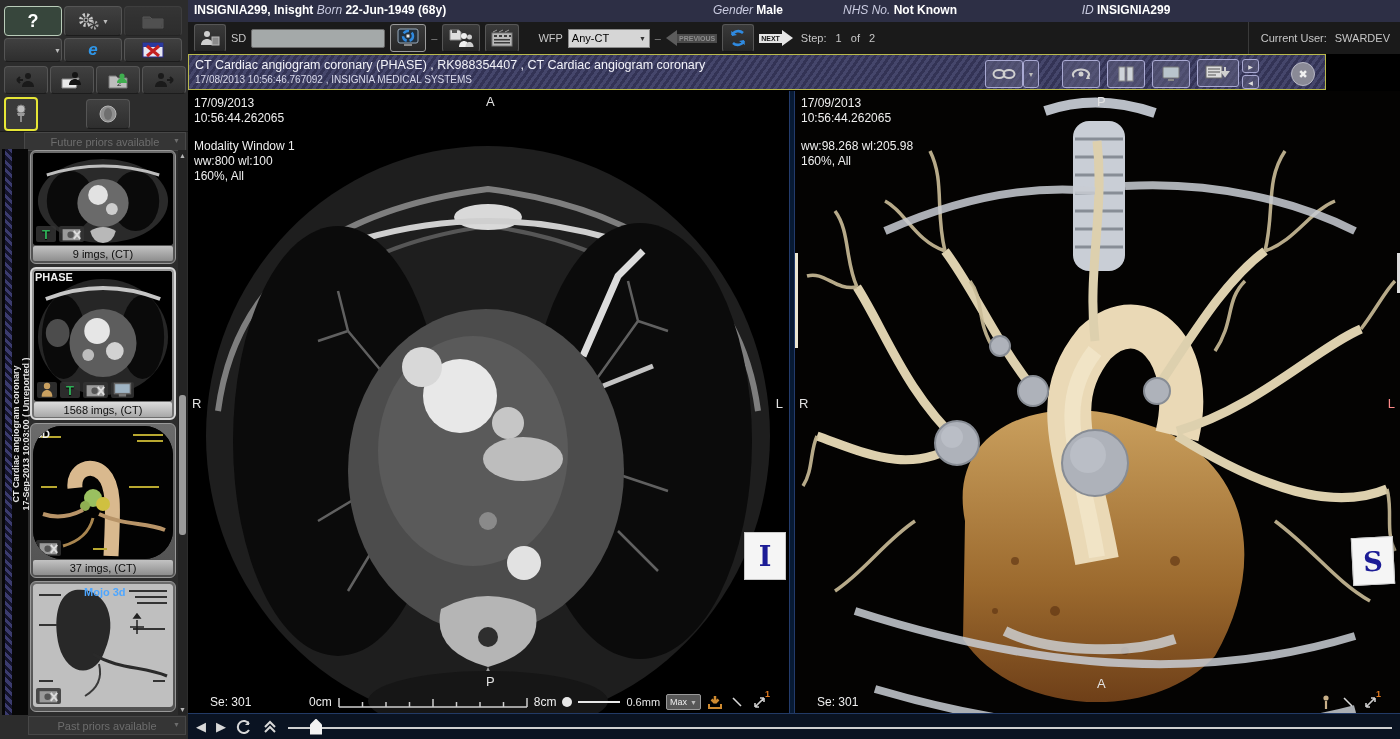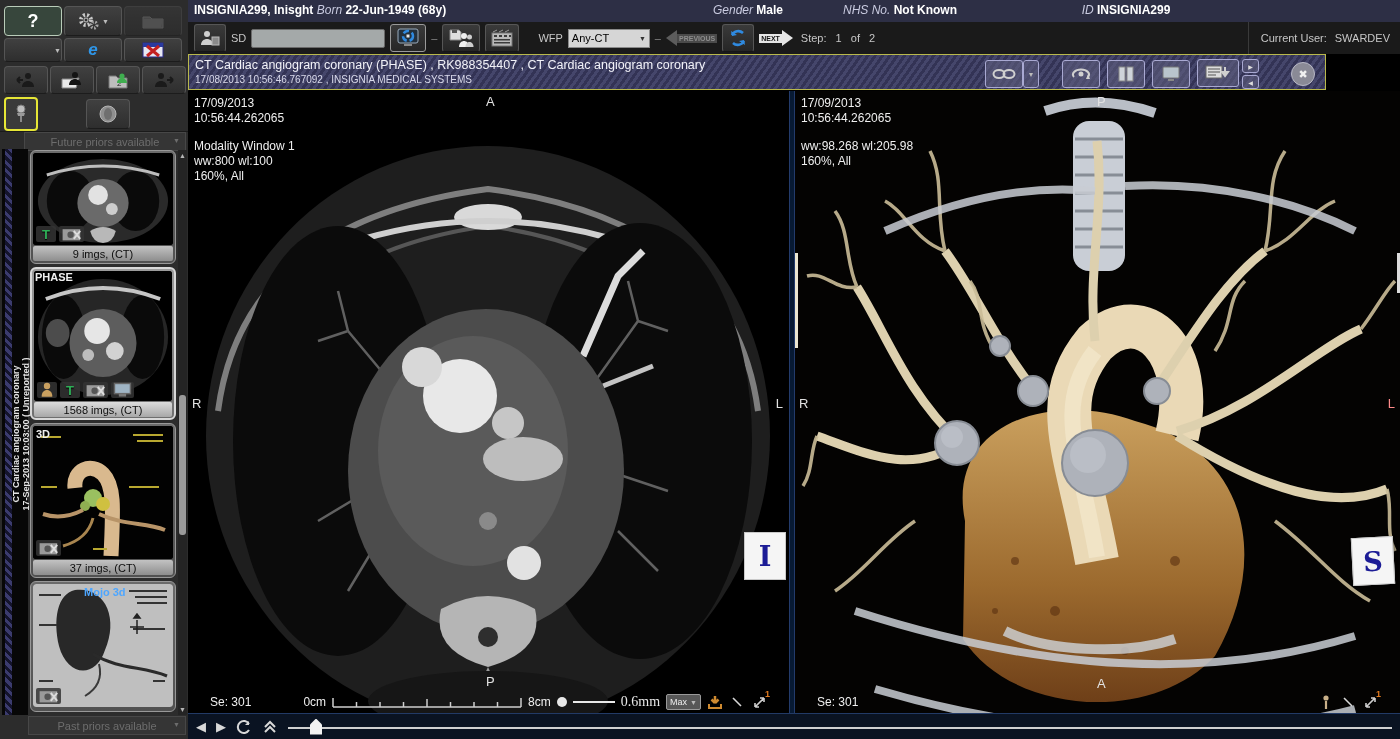--- a/index.html
+++ b/index.html
@@ -92,21 +92,21 @@
   .panel svg.scene{position:absolute;left:0;top:0;}
   .ovl{position:absolute;font-size:12px;color:#efefef;line-height:15px;white-space:pre;}
   .orient{position:absolute;font-size:13px;color:#e2e2e2;}
   .orient.red{color:#ff8a8a;}
   .cube-marker{position:absolute;width:40px;height:46px;background:#f5f5f5;border:1px solid #c9c9c9;
       display:flex;align-items:center;justify-content:center;box-shadow:1px 2px 3px rgba(0,0,0,.6);}
   .cube-marker span{font-family:"DejaVu Serif",serif;font-weight:bold;font-size:27px;color:#1c1c96;}
   .panel-bottom{position:absolute;left:0;bottom:0;width:100%;height:22px;display:flex;align-items:center;
       padding:0 22px;box-sizing:border-box;font-size:12px;color:#efefef;gap:6px;}
   .pb-spacer{flex:1;}
-  .thick-label{font-size:14px;color:#e8e8e8;font-family:Liberation Serif, serif;}
+  .thick-label{font-size:11px;color:#e8e8e8;}
   .max-btn{height:14px;background:#585858;border:1px solid #9a9a9a;border-radius:2px;font-size:9px;color:#eee;
       display:flex;align-items:center;gap:3px;padding:0 3px;}
   .mini-icon{position:relative;display:flex;align-items:center;justify-content:center;width:16px;height:16px;}
   .badge-1{position:absolute;right:-3px;top:-5px;color:#e07a20;font-size:9px;font-weight:bold;}
   .slider-dot{width:10px;height:10px;border-radius:50%;background:#e8e8e8;}
   .slider-track{width:42px;height:2px;background:#e8e8e8;}
   .scroll-thumb{position:absolute;background:#ece7d2;}
   
   #cine-bar{position:absolute;left:0;top:713px;width:1212px;height:26px;background:#0a1322;border-top:1px solid #223a66;
       display:flex;align-items:center;gap:10px;padding:0 8px;box-sizing:border-box;color:#d8d8d8;}
@@ -279,21 +279,21 @@
                 <rect x="4" y="8" width="5" height="2" fill="#777"></rect>
             </svg>
           </span>
         </div>
       </div>
       <div class="thumb-overlay">PHASE</div>
       <div class="thumb-count" style="background:linear-gradient(#dcdcdc,#a8a8a8);">1568 imgs, (CT)</div>
     </div>
 
     <div class="thumb-card" style="top:423px;height:155px;">
-      <div class="thumb-img" style="height:133px;">
+      <div class="thumb-img" style="height:133px;border-radius:29px;">
         <svg viewBox="0 0 140 133" preserveAspectRatio="none">
           <rect width="140" height="133" fill="#020202"></rect>
           <path d="M78 130 C80 85 82 60 70 48 C58 36 40 44 42 62" stroke="#d9b98e" stroke-width="15" fill="none"></path>
           <circle cx="60" cy="72" r="9" fill="#9ac060"></circle>
             <circle cx="70" cy="78" r="7" fill="#cfc040"></circle>
           <circle cx="52" cy="80" r="5" fill="#8fae52"></circle>
           <path d="M50 84 C34 92 22 92 10 88" stroke="#b89468" stroke-width="4" fill="none"></path>
           <path d="M66 88 C92 100 112 96 132 104" stroke="#b89468" stroke-width="4" fill="none"></path>
           <path d="M60 92 C56 108 44 116 30 120" stroke="#a8854f" stroke-width="3" fill="none"></path>
           <g fill="#b8a830">

